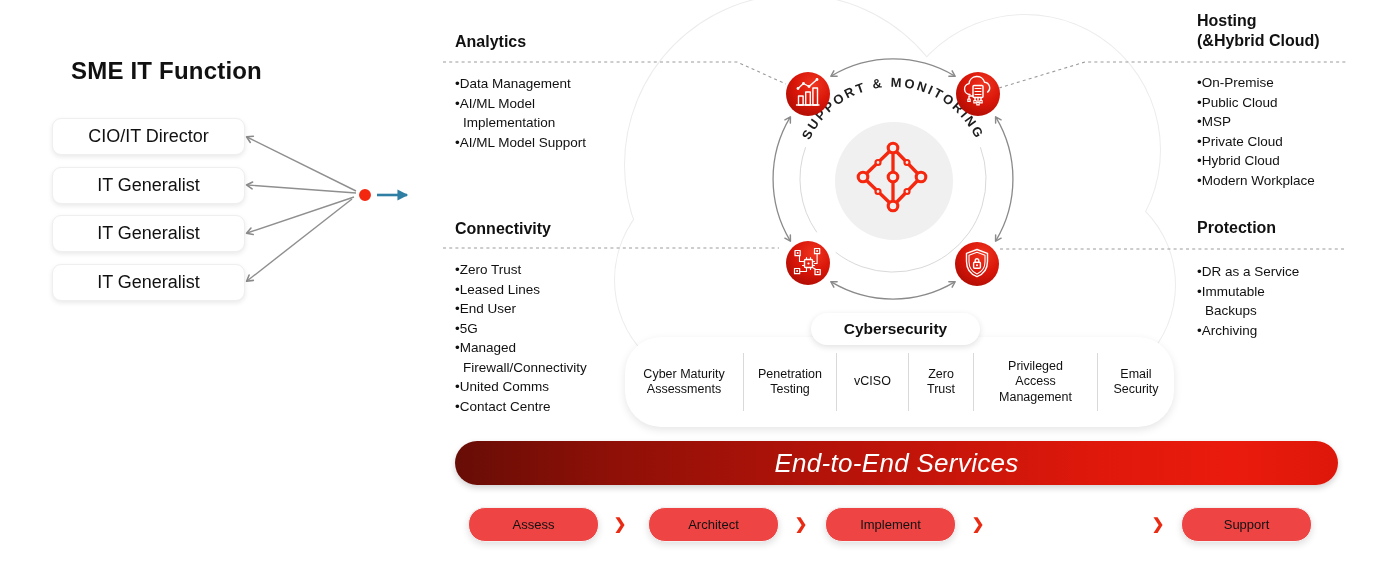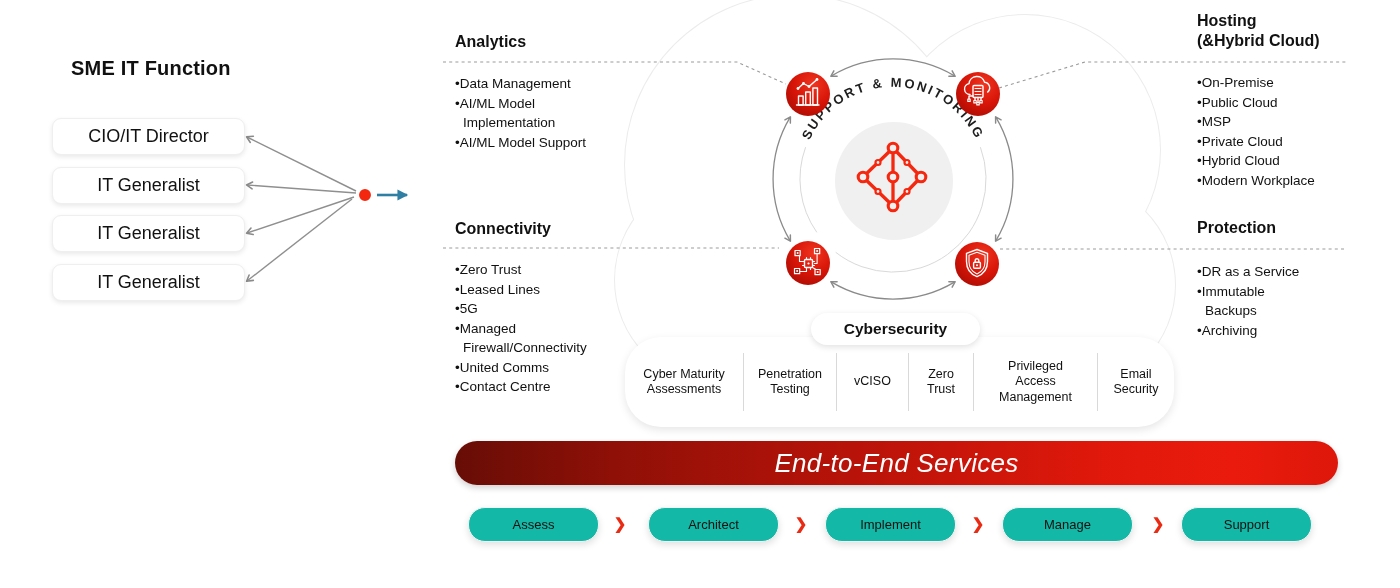--- a/index.html
+++ b/index.html
@@ -1,20 +1,20 @@
 <!DOCTYPE html>
 <html><head>
 <meta charset="utf-8">
 <style>
   html,body{margin:0;padding:0;background:#fff;}
   #stage{position:relative;width:1400px;height:588px;background:#fff;overflow:hidden;
          font-family:"Liberation Sans",sans-serif;color:#111;}
   #bgsvg{position:absolute;left:0;top:0;}
   .abs{position:absolute;}
-  .sme-title{font-size:20px;font-weight:bold;letter-spacing:.2px;}
+  .sme-title{font-size:24px;font-weight:bold;letter-spacing:.2px;}
   .role-box{left:52px;width:191px;height:35px;background:#fff;border:1px solid #efefef;
             border-radius:9px;box-shadow:0 2px 5px rgba(0,0,0,.09);
             display:flex;align-items:center;justify-content:center;font-size:18px;}
   .sec-title{font-size:16px;font-weight:bold;white-space:pre-line;line-height:19.5px;}
   .list{font-size:13.5px;line-height:19.5px;}
   .li{padding-left:8px;text-indent:-8px;white-space:pre-line;}
   .li::before{content:"•";}
   .hub-icon{width:44px;height:44px;border-radius:50%;
             background:radial-gradient(circle at 63% 28%,#ef3520 0%,#d81508 46%,#9a0902 100%);
             display:flex;align-items:center;justify-content:center;}
@@ -25,21 +25,21 @@
   .cyber-cell{display:flex;align-items:center;justify-content:center;text-align:center;
               font-size:12.5px;line-height:15.5px;white-space:pre-line;}
   .cyber-sep{width:1px;height:58px;background:#d9d9d9;align-self:center;}
   .cyber-pill{left:811px;top:313px;width:169px;height:32px;background:#fff;border-radius:16px;
               box-shadow:0 2px 6px rgba(0,0,0,.12);display:flex;align-items:center;justify-content:center;
               font-size:15.5px;font-weight:bold;}
   .banner{left:455px;top:441px;width:883px;height:44px;border-radius:22px;
           background:linear-gradient(90deg,#670d06 0%,#8f1007 18%,#b81309 45%,#de180b 72%,#ea1b0d 88%,#dd170a 100%);
           box-shadow:0 3px 6px rgba(0,0,0,.18);display:flex;align-items:center;justify-content:center;
           color:#fff;font-size:26px;font-weight:500;letter-spacing:.3px;font-style:italic;}
-  .step-pill{top:507px;width:129px;height:33px;background:#14b8a6;border:1px solid #f3f3f3;border-radius:17px;
+  .step-pill{top:507px;width:129px;height:33px;background:#ef4444;border:1px solid #f3f3f3;border-radius:17px;
              box-shadow:0 3px 7px rgba(0,0,0,.12);display:flex;align-items:center;justify-content:center;
              font-size:13px;font-weight:500;}
   .chev{top:508px;width:18px;line-height:31px;text-align:center;color:#ea2b13;
         font-size:15px;font-weight:bold;}
 </style>
 </head>
 <body>
 
 <div id="stage">
 
@@ -142,20 +142,21 @@
     <div class="li">Data Management</div>
     <div class="li">AI/ML Model
 Implementation</div>
     <div class="li">AI/ML Model Support</div>
   </div>
 
   <div class="abs sec-title" style="left:455px;top:219px;">Connectivity</div>
   <div class="abs list" style="left:455px;top:260px;width:185px;">
     <div class="li">Zero Trust</div>
     <div class="li">Leased Lines</div>
+    <div class="li">End User</div>
     <div class="li">5G</div>
     <div class="li">Managed
 Firewall/Connectivity</div>
     <div class="li">United Comms</div>
     <div class="li">Contact Centre</div>
   </div>
 
   <div class="abs sec-title" style="left:1197px;top:11px;">Hosting
 (&amp;Hybrid Cloud)</div>
   <div class="abs list" style="left:1197px;top:73px;width:160px;">
@@ -262,17 +263,16 @@
   <div class="abs banner">
     <span>End-to-End Services</span>
   </div>
 
   <div class="abs step-pill" style="left:468px;">Assess</div>
   <div class="abs chev" style="left:611px;">❯</div>
   <div class="abs step-pill" style="left:648px;">Architect</div>
   <div class="abs chev" style="left:792px;">❯</div>
   <div class="abs step-pill" style="left:825px;">Implement</div>
   <div class="abs chev" style="left:969px;">❯</div>
-  <div class="abs step-pill" style="left:1002px;">Manage</div>
   <div class="abs chev" style="left:1149px;">❯</div>
   <div class="abs step-pill" style="left:1181px;">Support</div>
 
 </div>
 
 </body></html>

